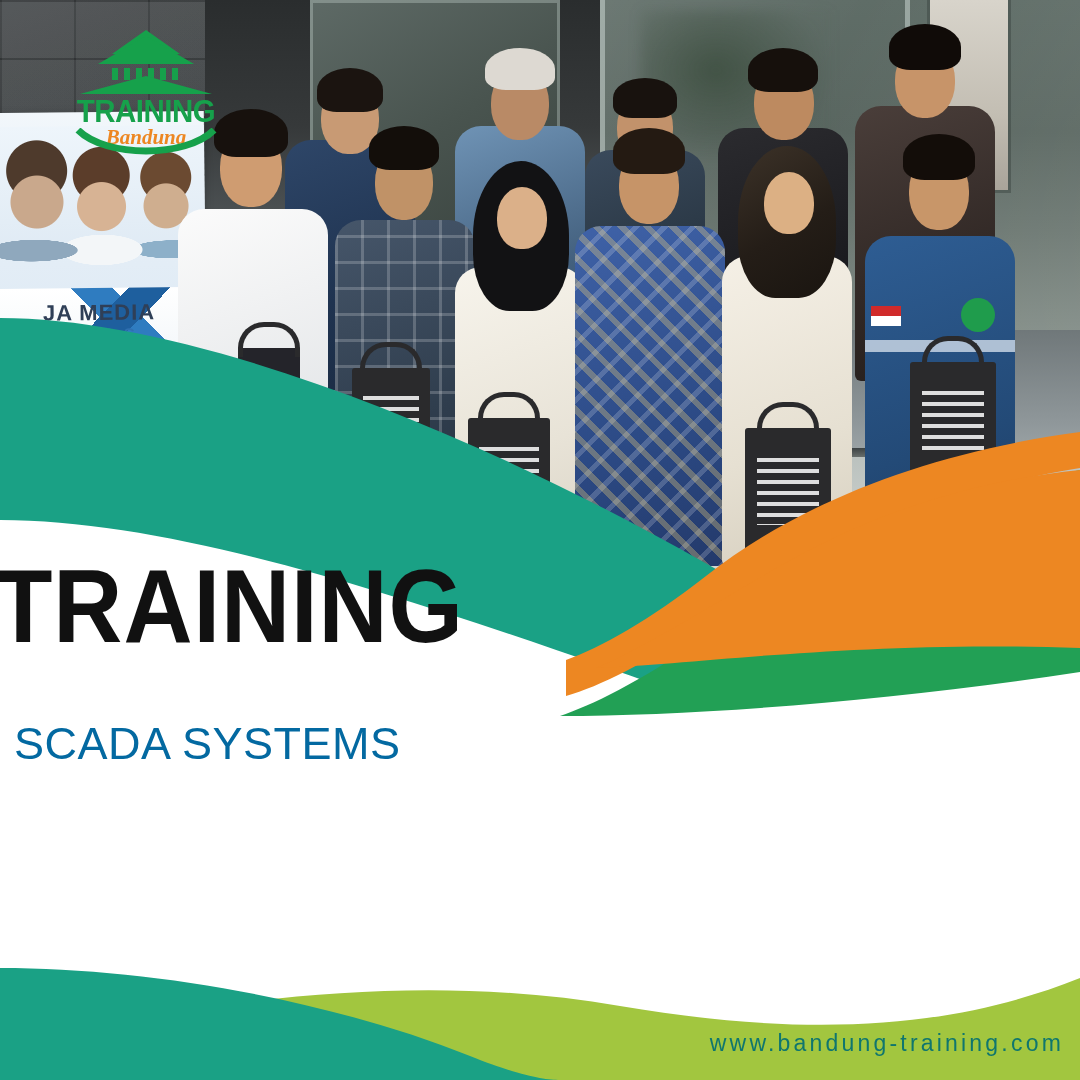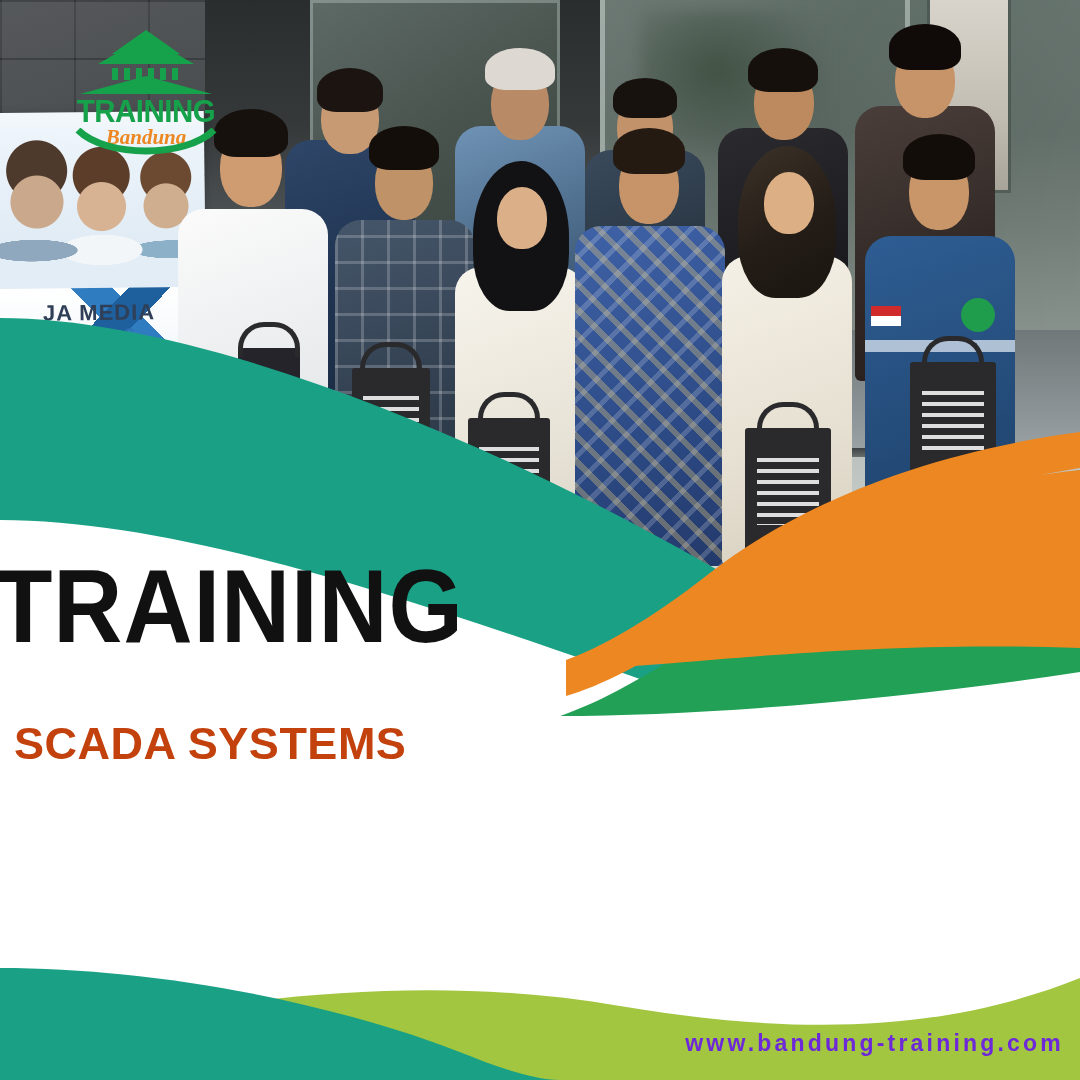--- a/index.html
+++ b/index.html
@@ -152,32 +152,32 @@
     letter-spacing: 1px;
     transform: scaleX(0.92);
     transform-origin: left center;
     white-space: nowrap;
   }
   .subhead {
     position: absolute;
     left: 14px;
     top: 718px;
     font-size: 45px;
-    font-weight: 700;
-    color: #c2410c;
+    font-weight: 400;
+    color: #0369a1;
     letter-spacing: 0.5px;
     white-space: nowrap;
   }
   .website {
     position: absolute;
     right: 16px;
     bottom: 23px;
     font-size: 23px;
-    font-weight: 700;
-    color: #6d28d9;
+    font-weight: 400;
+    color: #0f766e;
     letter-spacing: 3.2px;
     white-space: nowrap;
     text-align: right;
   }
 
   
   .logo {
     position: absolute;
     left: 72px;
     top: 28px;

